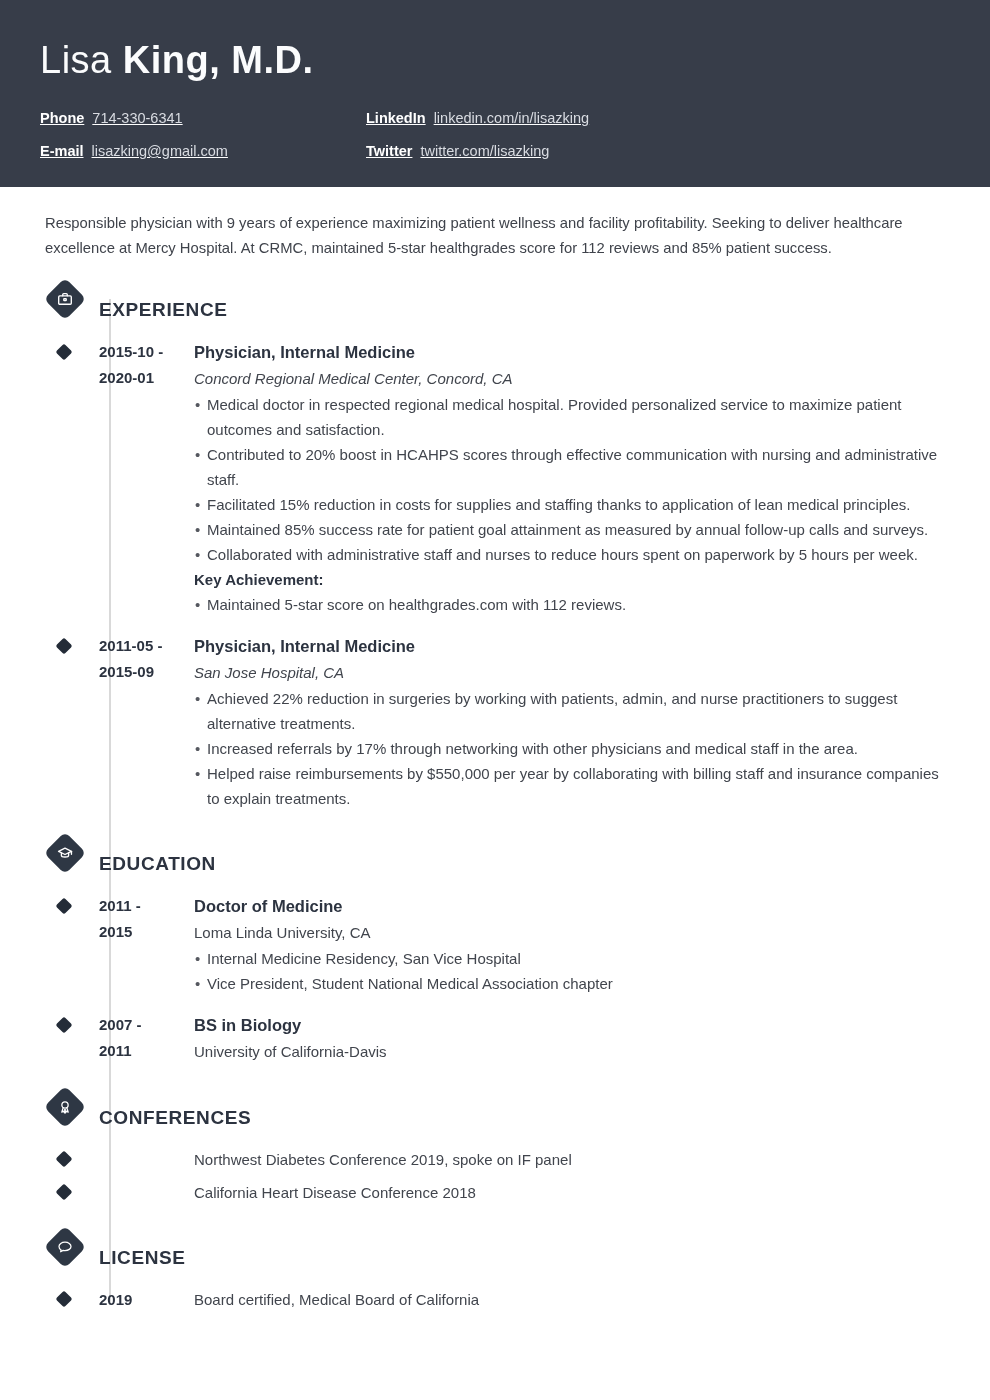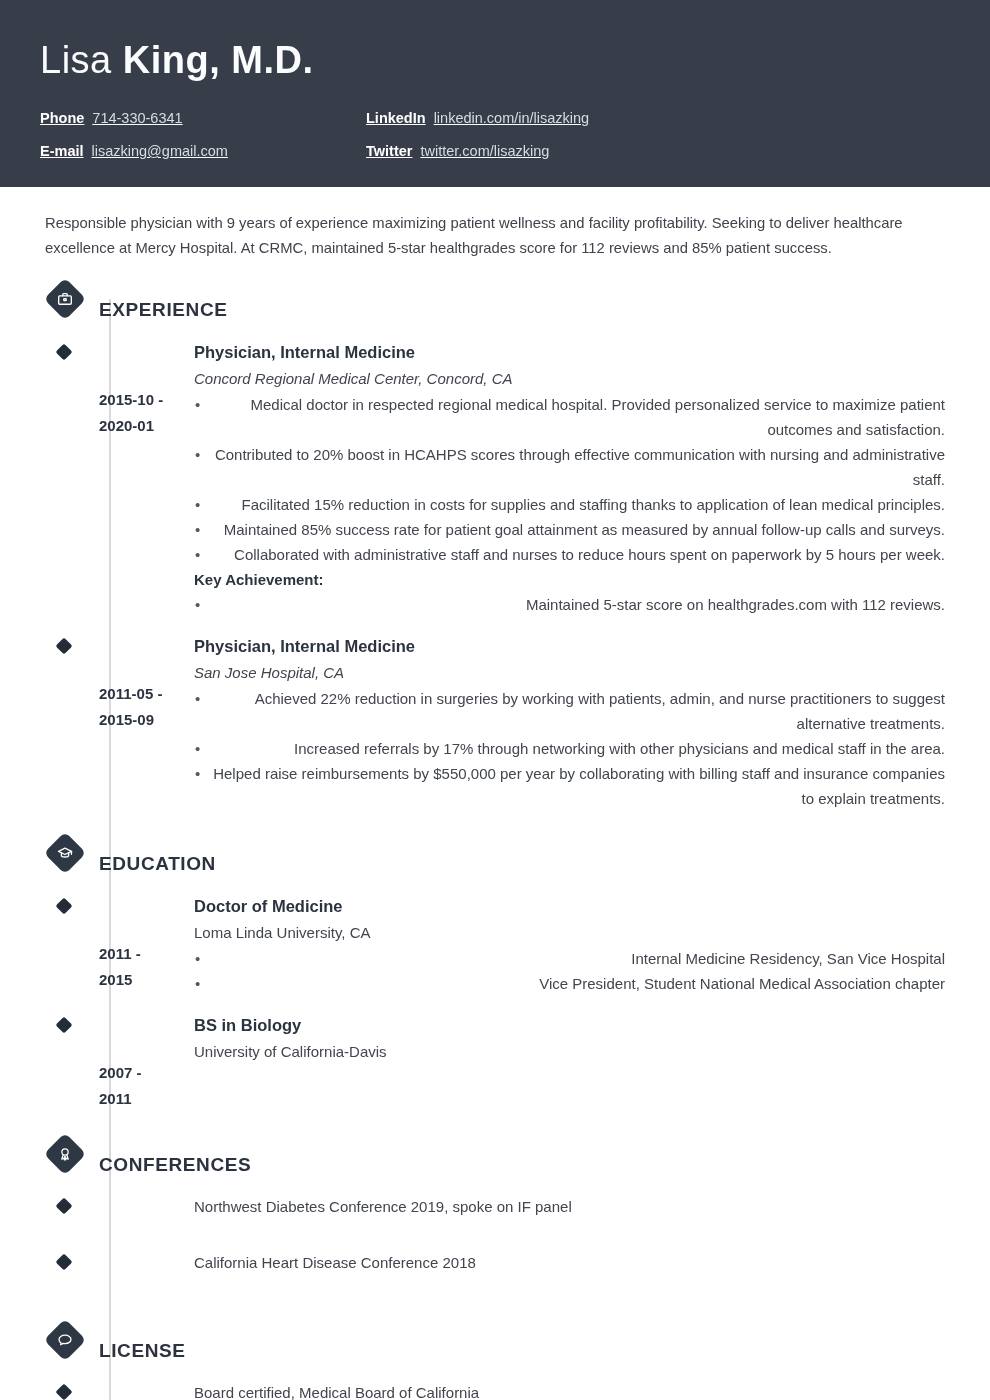--- a/index.html
+++ b/index.html
@@ -49,27 +49,27 @@
     display:grid; grid-template-columns:95px 1fr;
     padding-left:54px; position:relative; font-size:15px; color:#41454d;
   }
   .entry { margin-bottom:16px; }
   .row-entry { margin-bottom:8px; line-height:25px; }
   .tl-dot {
     position:absolute; left:13px; top:7px; width:12px; height:12px;
     background:#242c38; border-radius:2px; transform:rotate(45deg); z-index:1;
   }
   .row-entry .tl-dot { top:6px; }
-  .dates { font-weight:700; color:#2c3340; line-height:26px;margin-top:48px; }
+  .dates { font-weight:700; color:#2c3340; line-height:26px; }
   .dates span { display:block; }
   .role { font-weight:700; color:#2c3340; font-size:16.5px; line-height:26px; }
   .org { font-style:italic; line-height:27px; }
   .org.plain { font-style:normal; }
   ul.bullets { list-style:none; margin:0; padding:0; line-height:25px; }
-  ul.bullets li { padding-left:13px; position:relative;text-align:right; }
+  ul.bullets li { padding-left:13px; position:relative; }
   ul.bullets li::before { content:"\2022"; position:absolute; left:1px; color:#55585f; }
   .key-label { font-weight:700; color:#2c3340; line-height:25px; }
 </style>
 </head>
 <body>
 
 <div class="page">
 
   <div class="hdr">
     <div class="name">

